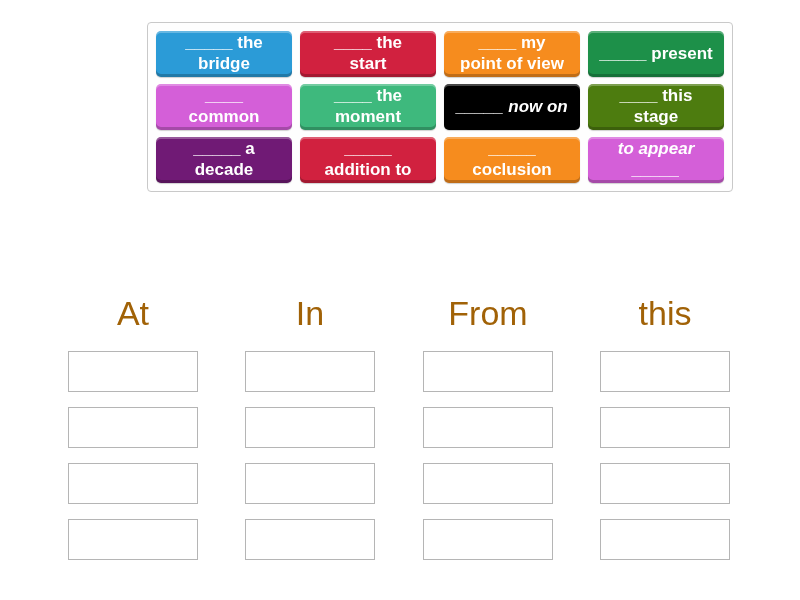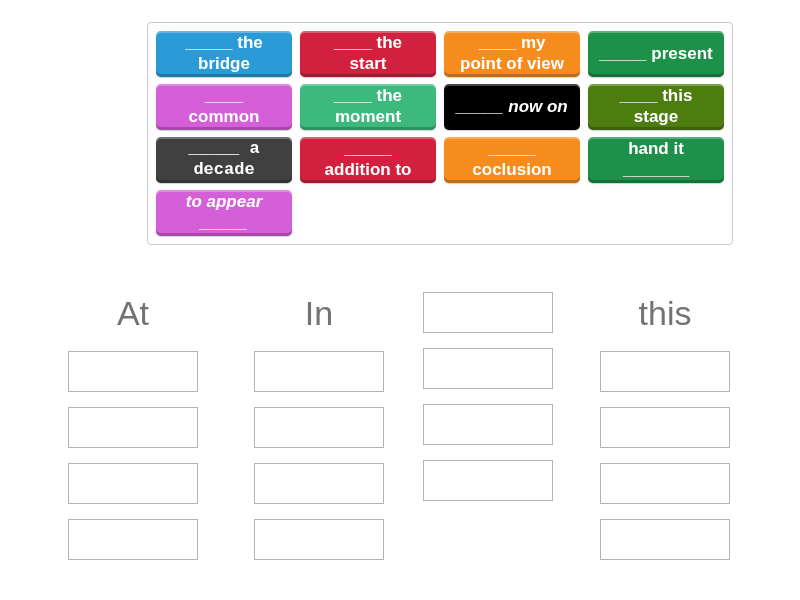--- a/index.html
+++ b/index.html
@@ -44,32 +44,32 @@
   }
   .group {
     position: absolute;
     top: 292px;
     width: 130px;
   }
   .group-title {
     text-align: center;
     font-size: 34px;
     font-weight: 300;
-    color: #737373;
+    color: #a16207;
     line-height: 42px;
     margin-bottom: 17px;
   }
   .slot {
     width: 130px; height: 41px;
     border: 1px solid #b5b5b5;
     background: #ffffff;
     margin-bottom: 15px;
   }
   .g0 { left: 68px; }
-  .g1 { left: 254px; }
+  .g1 { left: 245px; }
   .g2 { left: 423px; }
   .g3 { left: 600px; }
 </style>
 </head>
 <body>
 
 <div class="tray">
   <div class="tile" style="background-color: rgb(43, 155, 215);">_____ the
 bridge</div>
   <div class="tile" style="background-color: rgb(209, 33, 63);">____ the
@@ -77,28 +77,26 @@
   <div class="tile" style="background-color: rgb(246, 140, 30);">____ my
 point of view</div>
   <div class="tile" style="background-color: rgb(29, 144, 73);">_____ present</div>
   <div class="tile" style="background-color: rgb(212, 95, 216);">____
 common</div>
   <div class="tile" style="background-color: rgb(62, 185, 125);">____ the
 moment</div>
   <div class="tile" style="background-color: #000000; font-style: italic;">_____ now on</div>
   <div class="tile" style="background-color: #4d7c0f;">____ this
 stage</div>
-  <div class="tile" style="background-color: #404040; font-family: Liberation Mono, monospace;">_____ a
+  <div class="tile" style="background-color: #701a75;">_____ a
 decade</div>
   <div class="tile" style="background-color: rgb(209, 33, 63);">_____
 addition to</div>
   <div class="tile" style="background-color: rgb(246, 140, 30);">_____
 coclusion</div>
-  <div class="tile" style="background-color: rgb(29, 144, 73);">hand it
-_______</div>
   <div class="tile" style="background-color: rgb(212, 95, 216); font-style: italic;">to appear
 _____</div>
 </div>
 
 <div class="group g0">
   <div class="group-title">At</div>
   <div class="slot"></div>
   <div class="slot"></div>
   <div class="slot"></div>
   <div class="slot"></div>
@@ -106,20 +104,21 @@
 
 <div class="group g1">
   <div class="group-title">In</div>
   <div class="slot"></div>
   <div class="slot"></div>
   <div class="slot"></div>
   <div class="slot"></div>
 </div>
 
 <div class="group g2">
+  <div class="group-title">From</div>
   <div class="slot"></div>
   <div class="slot"></div>
   <div class="slot"></div>
   <div class="slot"></div>
 </div>
 
 <div class="group g3">
   <div class="group-title">this</div>
   <div class="slot"></div>
   <div class="slot"></div>

